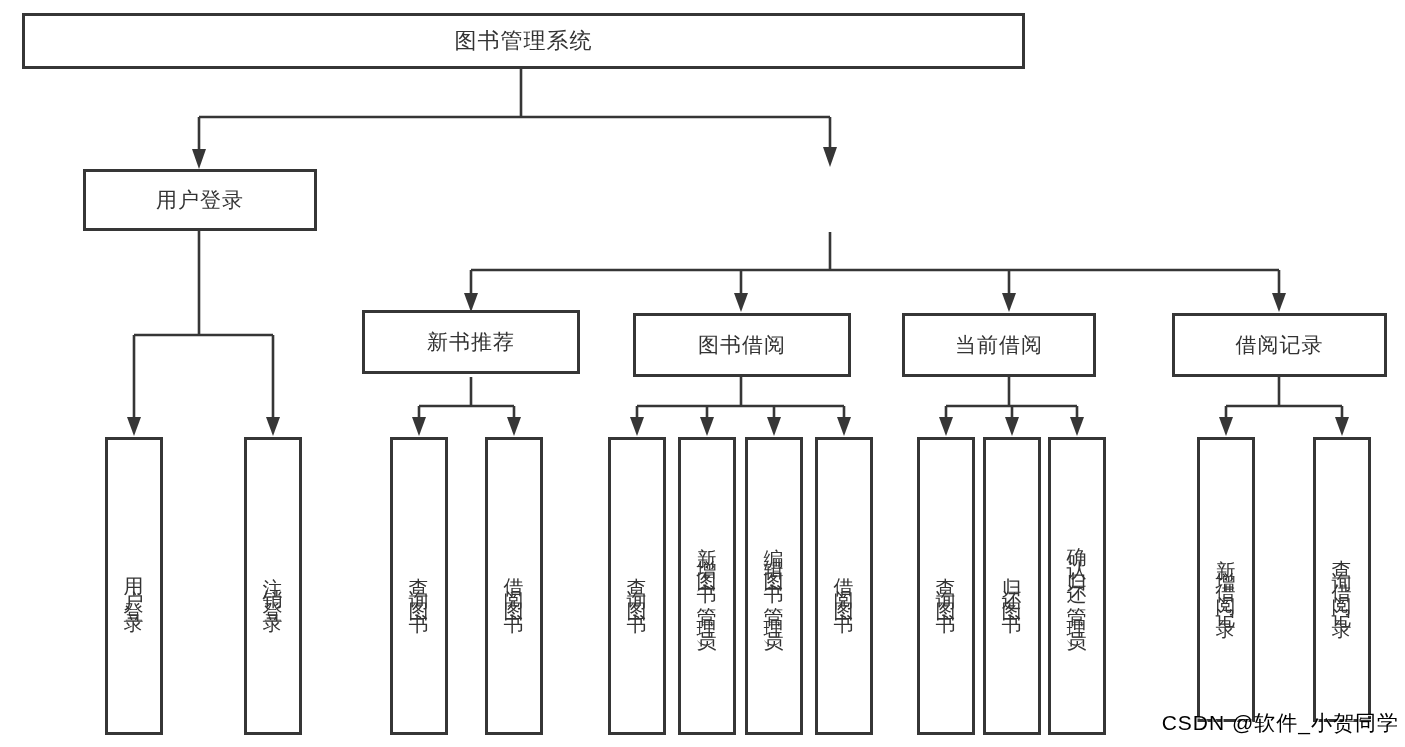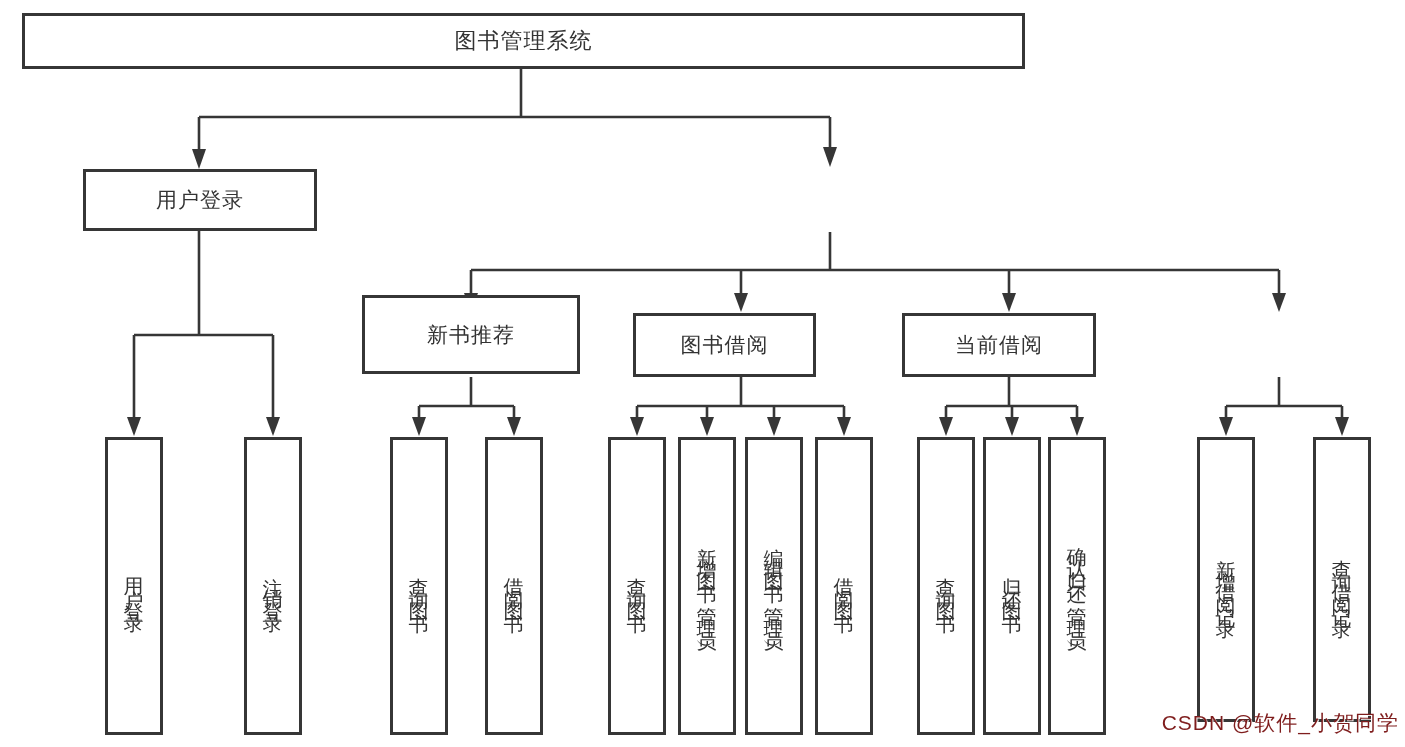--- a/index.html
+++ b/index.html
@@ -15,21 +15,21 @@
   .node--root{font-size:22px;}
   .leaf .vlabel{
     writing-mode:vertical-rl;
     text-orientation:upright;
     font-size:20px;
     letter-spacing:12px;
     line-height:1;
   }
   .watermark{
     position:absolute;right:6px;top:709px;
-    font-size:21px;color:#7f1d1d;letter-spacing:1px;white-space:nowrap;
+    font-size:21px;color:#000000;letter-spacing:1px;white-space:nowrap;
     text-shadow:1px 1px 0 rgba(255,255,255,0.9);
   }
 </style>
 </head>
 <body>
 
 <div class="stage">
 
   <svg class="wires" width="1405" height="747" viewBox="0 0 1405 747">
     <g stroke="#363636" stroke-width="2.6" fill="none">
@@ -65,28 +65,31 @@
   </svg>
 
   <div class="node node--root" style="left:22px;top:13px;width:1003px;height:56px">
     <span>图书管理系统</span>
   </div>
 
   <div class="node" style="left:83px;top:169px;width:234px;height:62px">
     <span>用户登录</span>
   </div>
 
-  <div class="node" style="left:362px;top:295px;width:218px;height:79px">
+  <div class="node" style="left:362px;top:310px;width:218px;height:64px">
     <span>新书推荐</span>
   </div>
-  <div class="node" style="left:633px;top:313px;width:183px;height:64px">
+  <div class="node" style="left:633px;top:313px;width:218px;height:64px">
     <span>图书借阅</span>
   </div>
   <div class="node" style="left:902px;top:313px;width:194px;height:64px">
     <span>当前借阅</span>
+  </div>
+  <div class="node" style="left:1172px;top:313px;width:215px;height:64px">
+    <span>借阅记录</span>
   </div>
 
   <div class="leaf" style="left:105px;top:437px;width:58px;height:298px">
     <span class="vlabel">用户登录</span>
   </div>
   <div class="leaf" style="left:244px;top:437px;width:58px;height:298px">
     <span class="vlabel">注销登录</span>
   </div>
 
   <div class="leaf" style="left:390px;top:437px;width:58px;height:298px">

